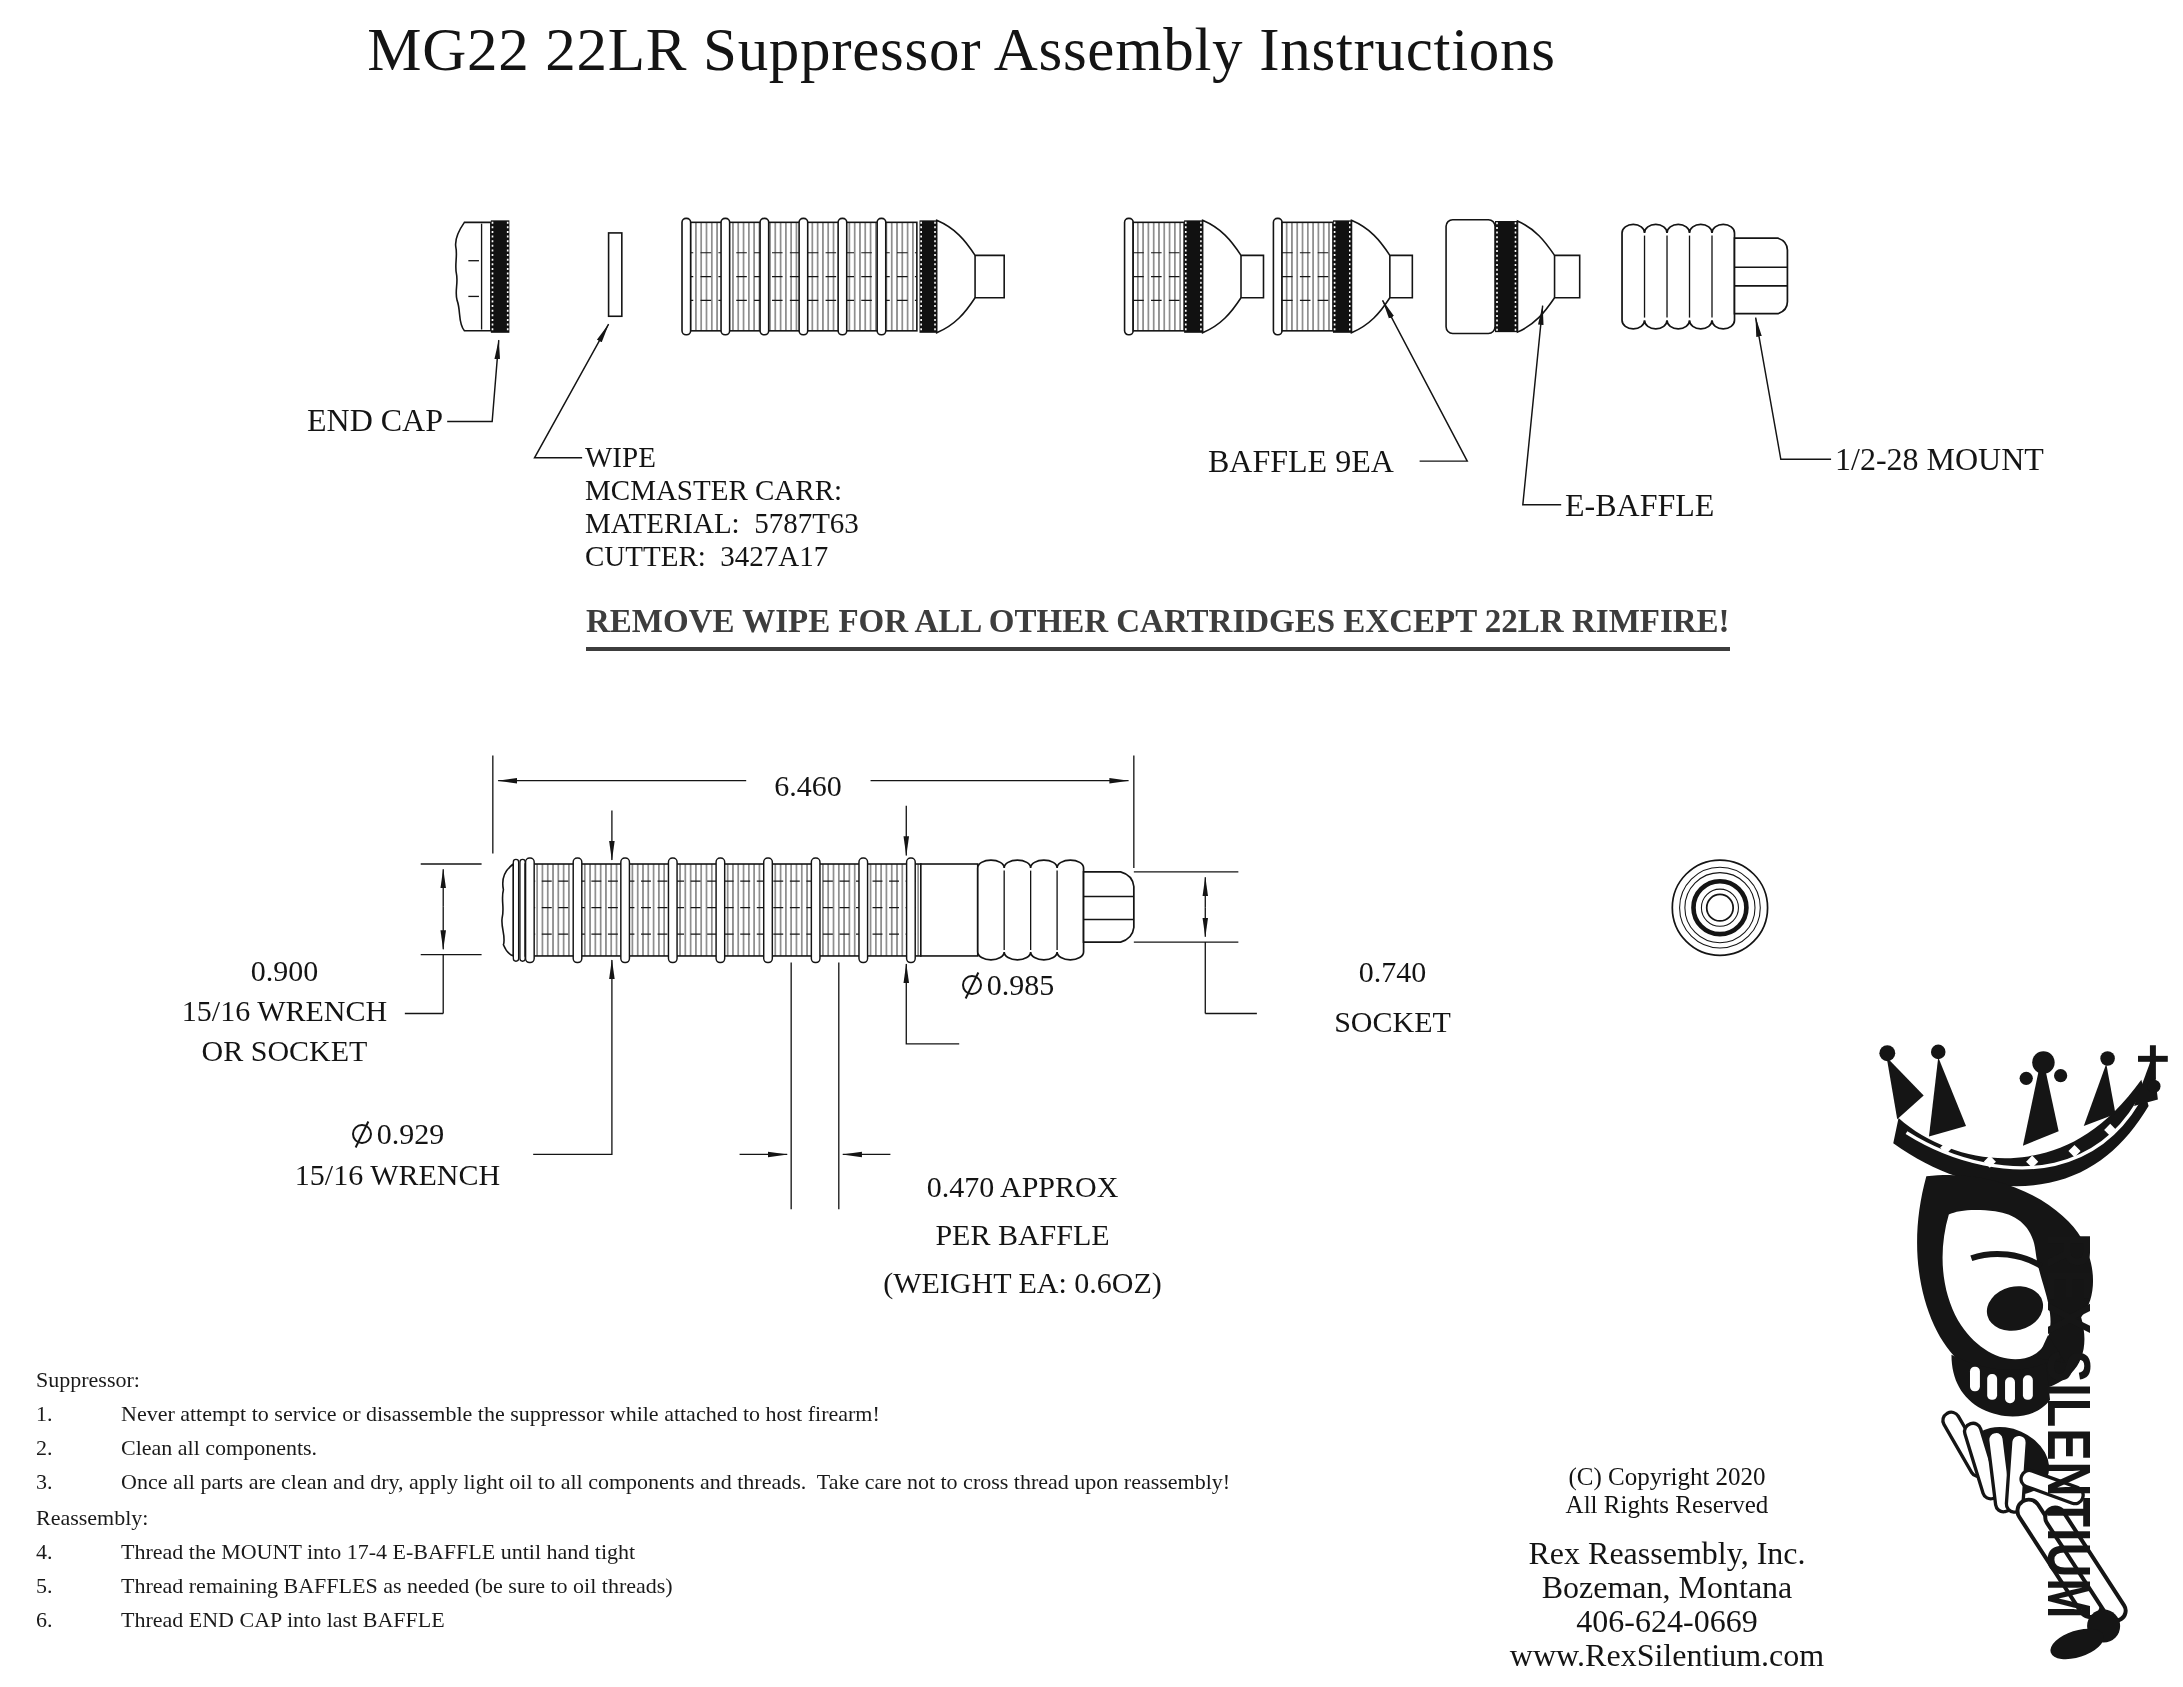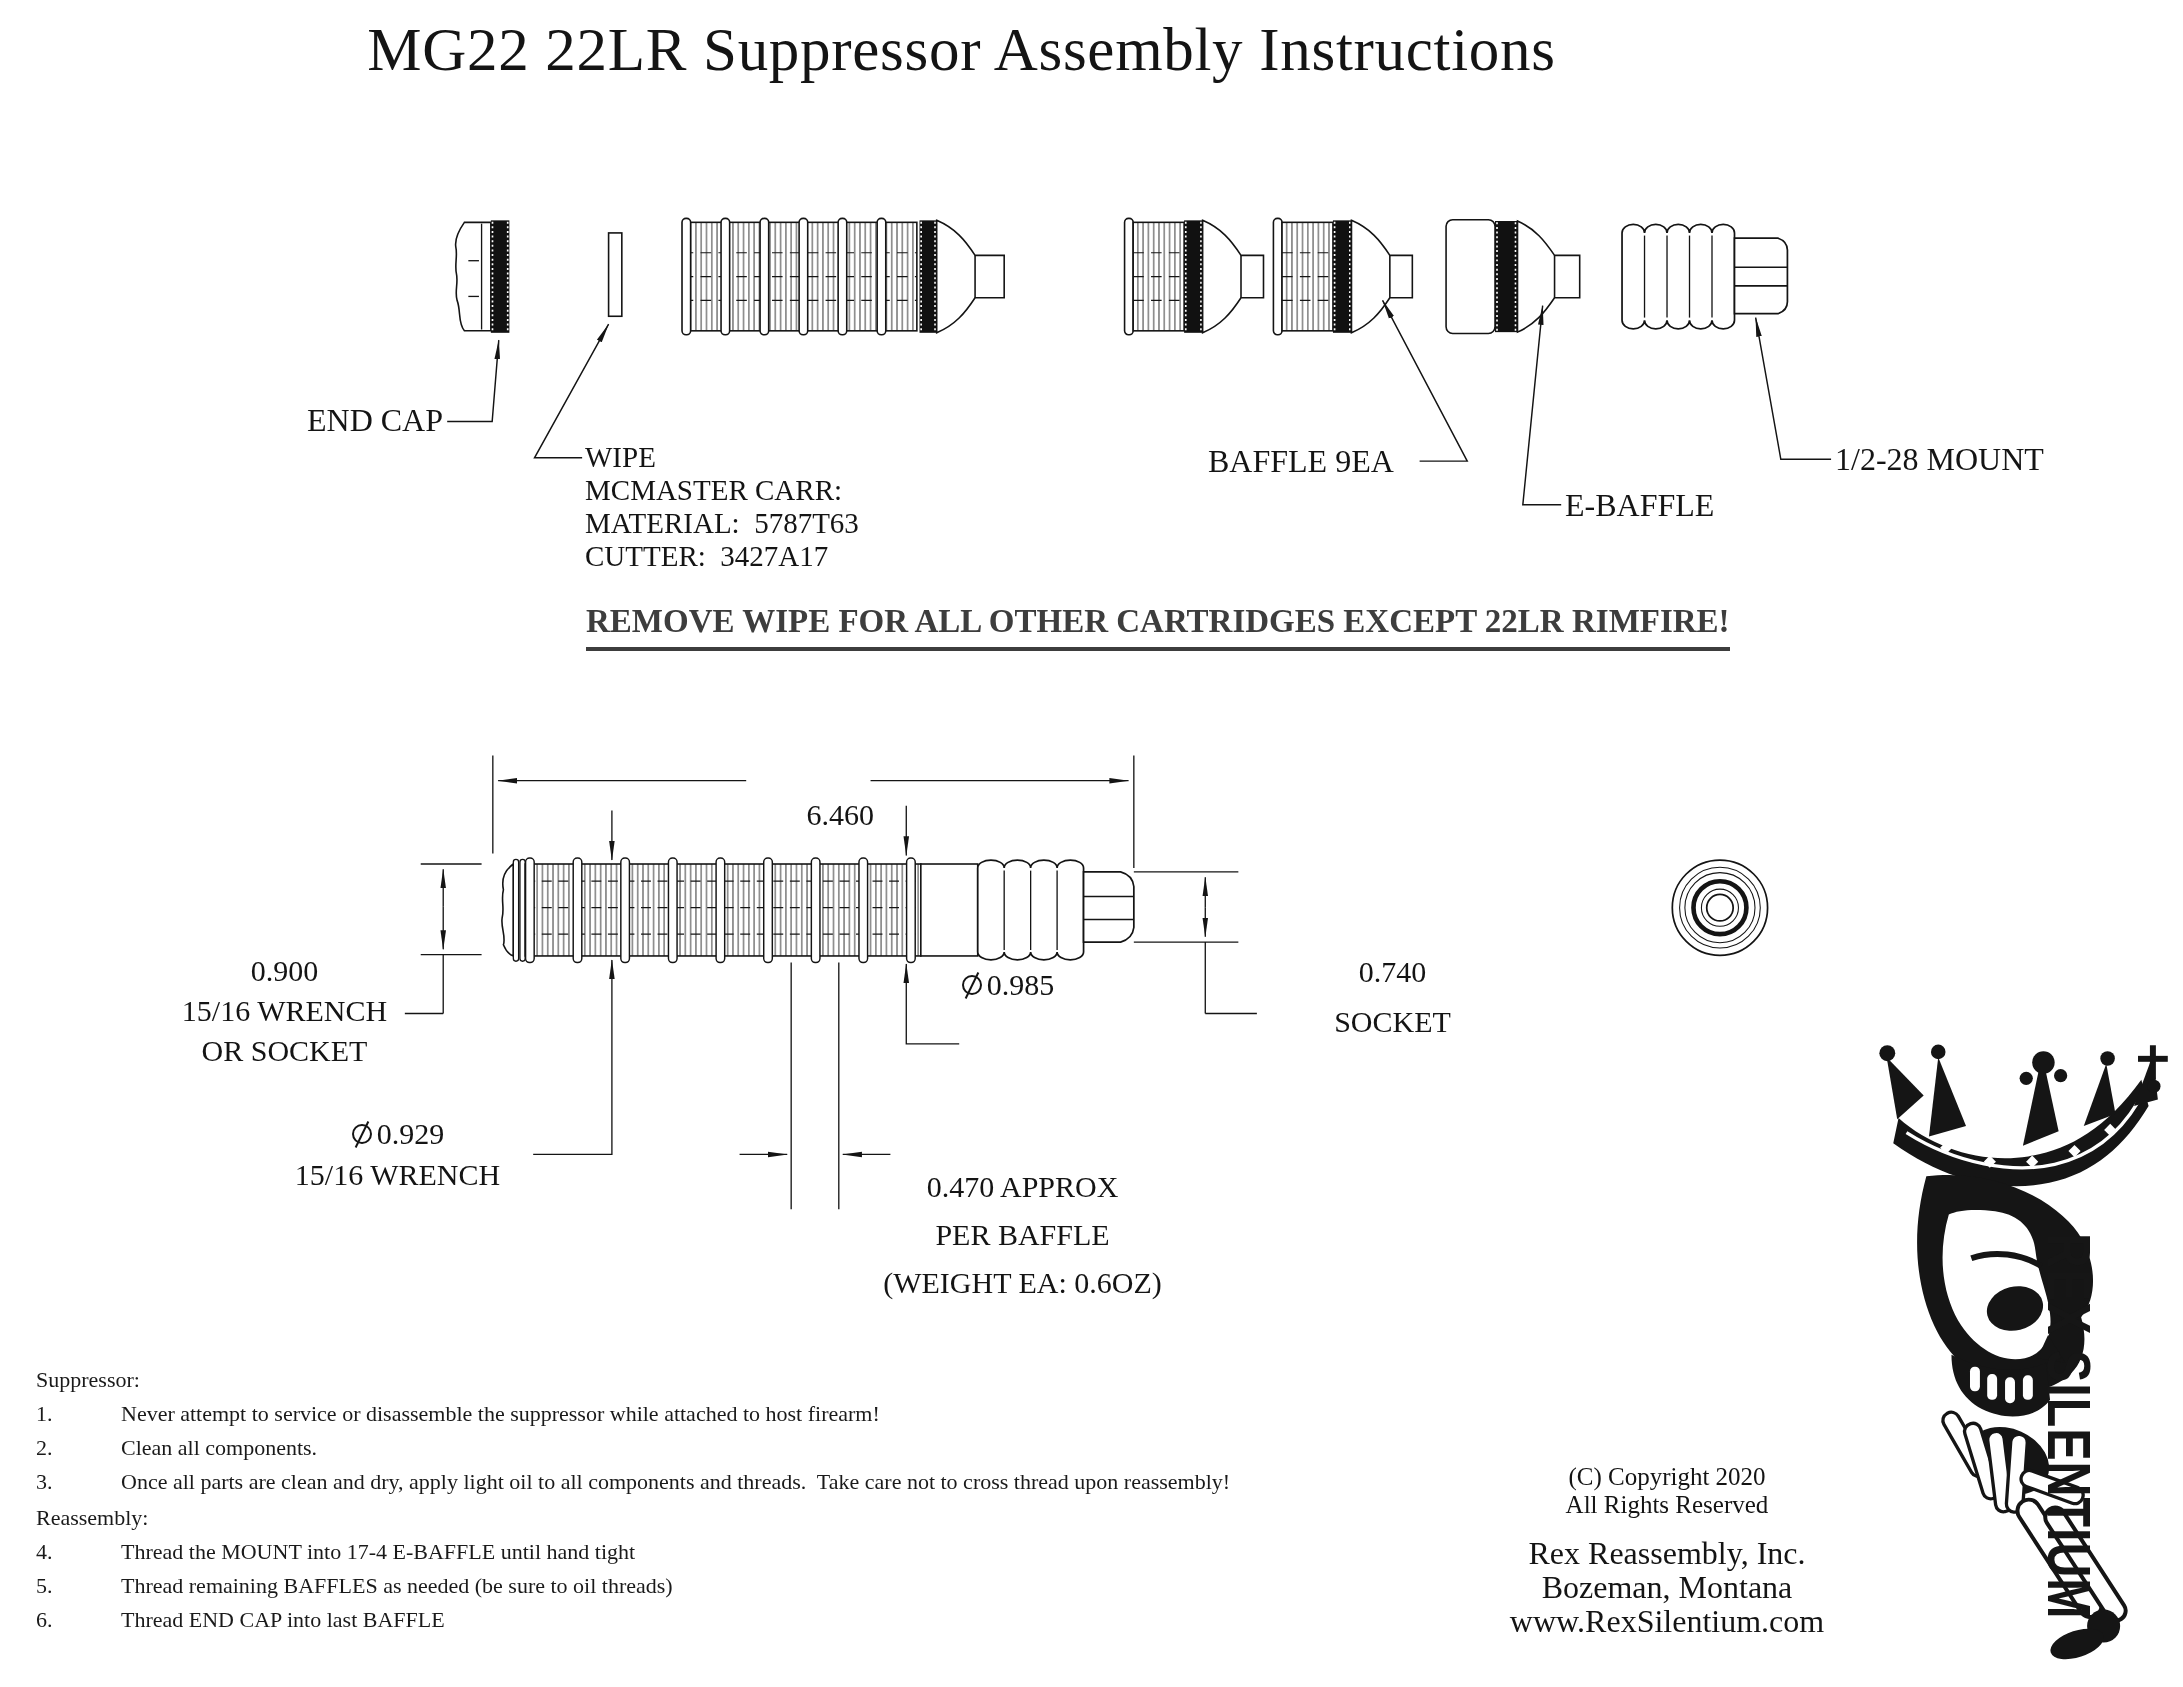--- a/index.html
+++ b/index.html
@@ -267,21 +267,21 @@
 </div>
 
 <div class="abs part-label" style="left:1208px;top:443px;">BAFFLE 9EA</div>
 <div class="abs part-label" style="left:1565px;top:487px;">E-BAFFLE</div>
 <div class="abs part-label" style="left:1835px;top:441px;">1/2-28 MOUNT</div>
 
 <div id="warning" class="abs">
   <span>REMOVE WIPE FOR ALL OTHER CARTRIDGES EXCEPT 22LR RIMFIRE!</span>
 </div>
 
-<div class="abs dim" style="left:742px;top:798px;width:132px;text-align:right;">6.460</div>
+<div class="abs dim" style="left:742px;top:769px;width:132px;text-align:center;">6.460</div>
 
 <div class="abs dim dimblock" style="left:119px;top:951px;width:331px;line-height:40px;">
   <div>0.900</div>
   <div>15/16 WRENCH</div>
   <div>OR SOCKET</div>
 </div>
 
 <div class="abs dim dimblock" style="left:232px;top:1113px;width:331px;line-height:41px;">
   <div><span class="dia"></span><span>0.929</span></div>
   <div>15/16 WRENCH</div>
@@ -330,17 +330,18 @@
     <div class="inst-text">Thread END CAP into last BAFFLE</div>
   </div>
 </div>
 
 <div id="footer" class="abs">
   <div class="foot-small">(C) Copyright 2020</div>
   <div class="foot-small">All Rights Reserved</div>
   <div class="foot-gap"></div>
   <div class="foot-big">Rex Reassembly, Inc.</div>
   <div class="foot-big">Bozeman, Montana</div>
+  <div class="foot-big">406-624-0669</div>
   <div class="foot-big">www.RexSilentium.com</div>
 </div>
 
 <div id="brand-text" class="abs">REX SILENTIUM</div>
 
 
 </body></html>

